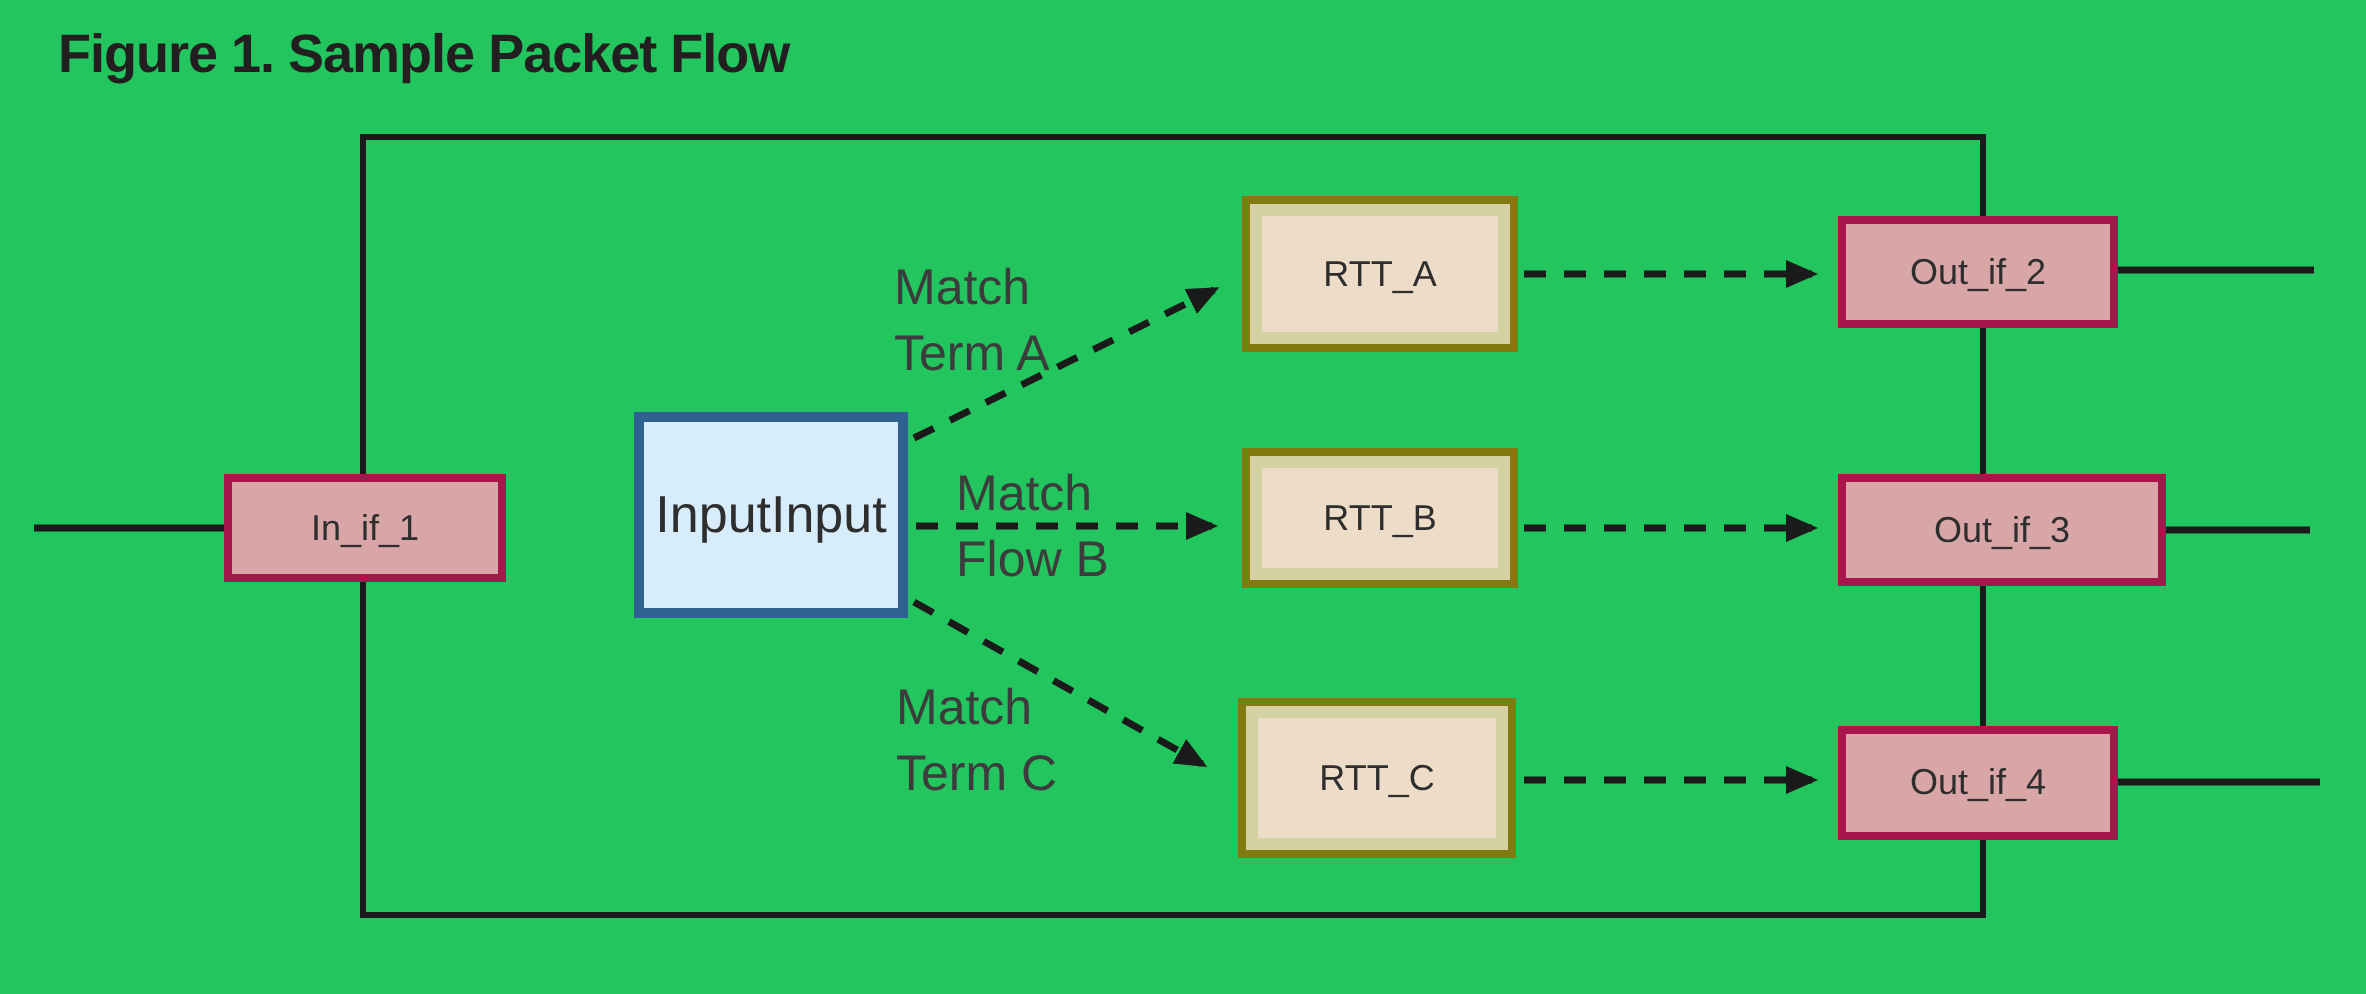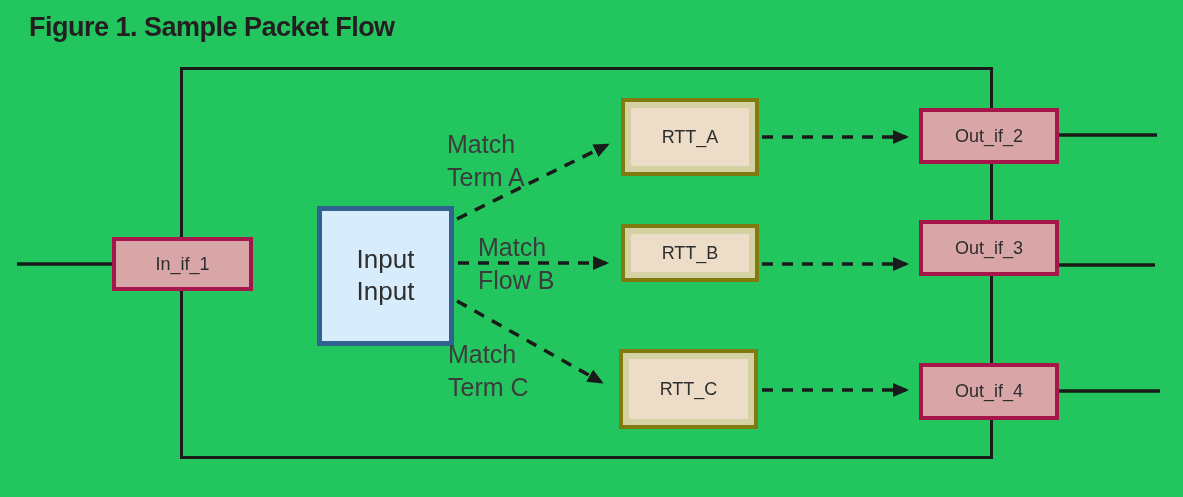--- a/index.html
+++ b/index.html
@@ -47,46 +47,46 @@
     color: var(--text-color, #2e2e2e);
     white-space: nowrap;
   }
   .iface {
     border: 4px solid var(--interface-border, #a7164b);
     background: var(--interface-fill, #d8a6a6);
     justify-content: center;
   }
   .node-in-if-1  { left: 112px; top: 237px; width: 141px; height: 54px; }
   .node-out-if-2 { left: 919px; top: 108px; width: 140px; height: 56px; }
-  .node-out-if-3 { left: 919px; top: 220px; width: 140px; height: 56px; }
+  .node-out-if-3 { left: 919px; top: 237px; width: 164px; height: 56px; }
   .node-out-if-4 { left: 919px; top: 363px; width: 140px; height: 57px; }
   .filter {
-    left: 317px; top: 206px; width: 137px; height: 140px;
+    left: 317px; top: 206px; width: 137px; height: 103px;
     border: 5px solid var(--filter-border, #2f6191);
     background: var(--filter-fill, #d7edfb);
     font-size: 26px;
     line-height: 1.22;
     text-align: center;
-    flex-direction: column;
+    flex-direction: row;
   }
   .rtt {
     border: 4px solid var(--rtt-border, #807a10);
     background: var(--rtt-fill-outer, #d4d1a3);
     padding: 6px;
   }
   .rtt .rtt-inner {
     width: 100%;
     height: 100%;
     background: var(--rtt-fill-inner, #eddcc7);
     display: flex;
     align-items: center;
     justify-content: center;
   }
   .node-rtt-a { left: 621px; top:  98px; width: 138px; height: 78px; }
-  .node-rtt-b { left: 621px; top: 224px; width: 138px; height: 58px; }
+  .node-rtt-b { left: 621px; top: 224px; width: 138px; height: 70px; }
   .node-rtt-c { left: 619px; top: 349px; width: 139px; height: 80px; }
   .match-label {
     position: absolute;
     font-size: 25px;
     color: #3c3c3c;
     line-height: 33px;
     white-space: nowrap;
   }
   .match-label span { display: block; }
   .match-a { left: 447px; top: 128px; }

